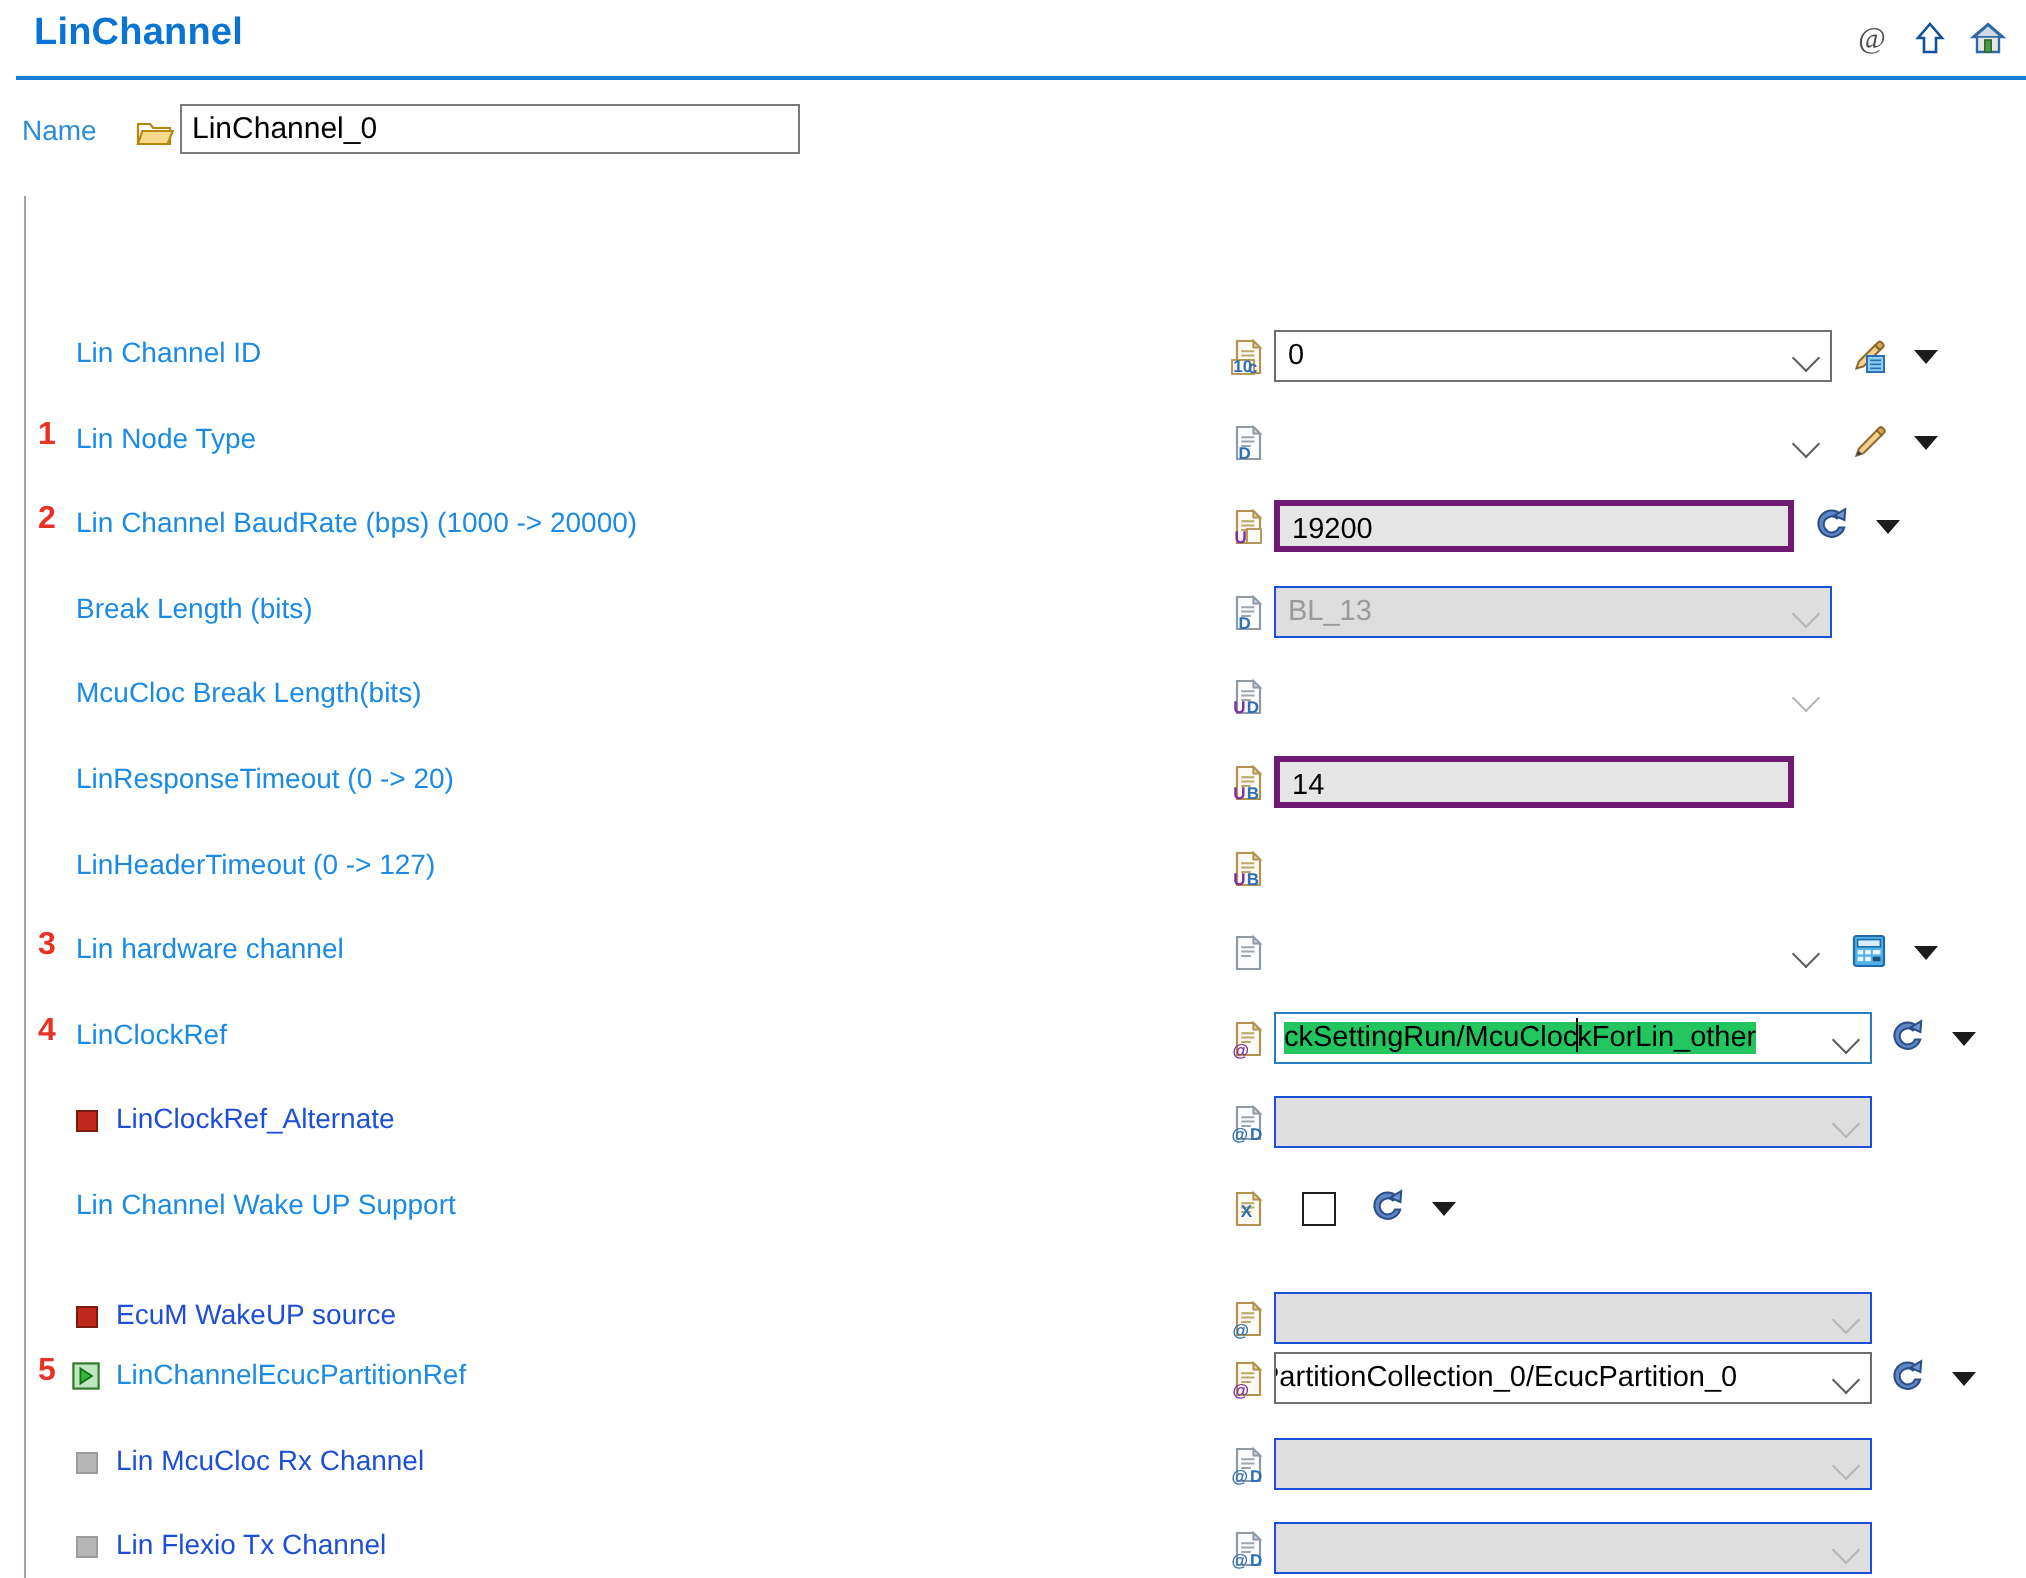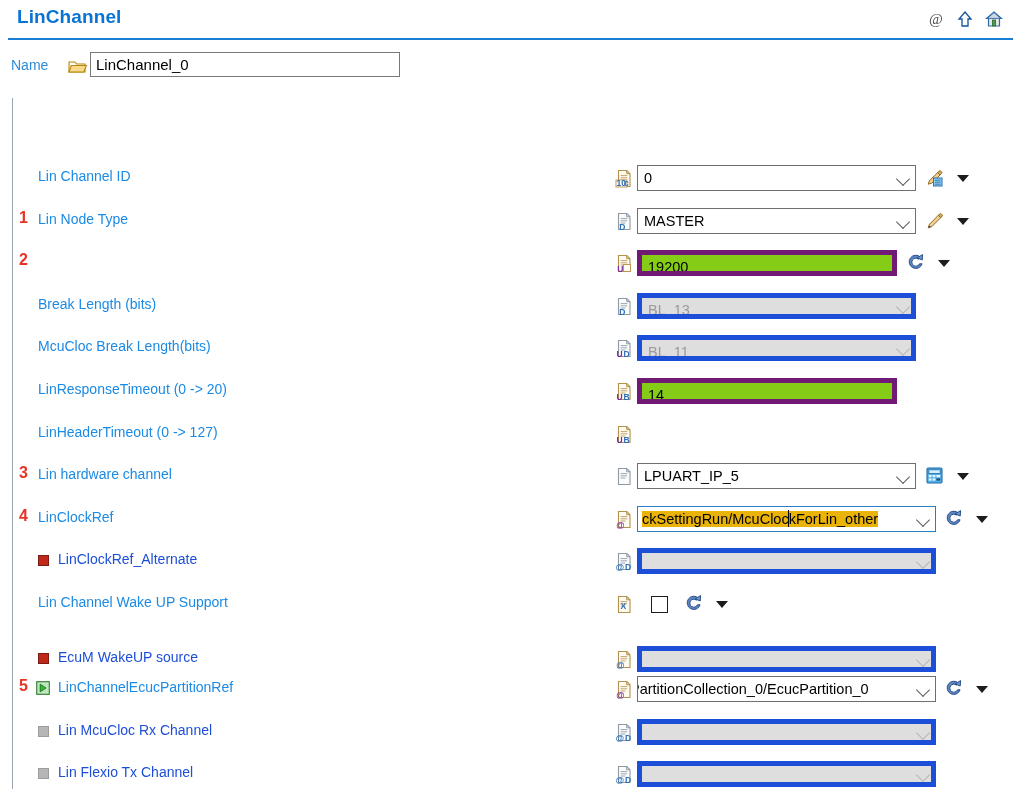--- a/index.html
+++ b/index.html
@@ -79,33 +79,33 @@
   
   .tico { position:absolute; left:615px; top:8px; width:19px; height:20px; }
 
   
   .fld {
     position:absolute; box-sizing:border-box; height:26px; top:4px;
     font-family:"Liberation Sans",sans-serif; font-size:14.5px; color:#000;
     padding:0 6px; line-height:24px; white-space:nowrap; overflow:hidden;
   }
   .fld.combo { border:1px solid #6f6f6f; background:#fff; }
-  .fld.text  { border:5px solid #701a75; background:#84cc16; }
-  .fld.dis   { border:5px solid #1d4ed8; background:#dedede; color:#9a9a9a; }
+  .fld.text  { border:3px solid #701a75; background:#e5e5e5; }
+  .fld.dis   { border:1px solid #1d4ed8; background:#dedede; color:#9a9a9a; }
   .fld.focus { border:1px solid #2a7ec0; background:#fff; padding:0 4px; }
 
   .caret-wrap { position:absolute; top:4px; height:26px; width:22px; pointer-events:none; }
   .caret-v {
     position:absolute; right:6px; top:9px; width:9px; height:9px;
     border-left:1.6px solid #5d5d5d; border-bottom:1.6px solid #5d5d5d;
     transform:rotate(-45deg);
   }
   .caret-v.dim { border-color:#b6b6b6; }
 
-  .sel-text { background:#eab308;margin-top:24px; }
+  .sel-text { background:#22c55e;margin-top:24px; }
   .txt-caret {
     display:inline-block; width:1px; height:17px; background:#000;
     vertical-align:-3px; margin:0 -0.5px;
   }
 
   .act { position:absolute; top:7px; width:20px; height:20px; cursor:pointer; }
   .dd-arrow {
     position:absolute; top:14px; width:0; height:0;
     border-left:6px solid transparent; border-right:6px solid transparent;
     border-top:7px solid #1c1c1c; cursor:pointer;
@@ -185,33 +185,33 @@
       </div>
       <div class="row" style="top: 204px;">
         <div class="marker">1</div>
         <div class="lbl lbl-x-normal">Lin Node Type</div>
         <svg viewBox="0 0 19 20" class="tico">
           <path d="M3.5,1.5 h8.2 l3.3,3.3 v12.7 h-11.5 z" fill="#fbfbfb" stroke="#8f9aa5" stroke-width="1.1"></path>
           <path d="M11.7,1.5 v3.3 h3.3 z" fill="#dde3ea" stroke="#8f9aa5" stroke-width="1"></path>
           <path d="M5.6,6.6 h6.6 M5.6,8.8 h6.6 M5.6,11 h4.8" stroke="#9aa6b2" stroke-width="1"></path>
           <text x="4.2" y="17.6" font-size="8.5" font-weight="bold" font-family="Liberation Sans, sans-serif" fill="#2f6fb5">D</text>
         </svg>
-        <div class="fld combo" style="left: 637px; width: 279px;">MASTER</div>
         <div class="caret-wrap" style="left: 892px;">
           <div class="caret-v"></div>
         </div>
         <svg viewBox="0 0 20 20" class="act" style="left: 925px;">
           <path d="M3.2,16.8 l1.2,-3.4 L13.4,4.2 l2.4,2.4 l-9,9 z" fill="#f4cf8e" stroke="#8a6a2c" stroke-width="1"></path>
           <path d="M13.4,4.2 l2.4,2.4 l1.3,-1.3 a1.1,1.1 0 0 0 0,-1.5 l-0.9,-0.9 a1.1,1.1 0 0 0 -1.5,0 z" fill="#d9a957" stroke="#8a6a2c" stroke-width="1"></path>
           <path d="M3.2,16.8 l2.6,-0.9 l-1.4,-1.5 z" fill="#2b3a6b"></path>
         </svg>
         <div class="dd-arrow" style="left: 957px;"></div>
       </div>
       <div class="row" style="top: 246px;">
         <div class="marker">2</div>
+        <div class="lbl lbl-x-normal">Lin Channel BaudRate (bps) (1000 -&gt; 20000)</div>
         <svg viewBox="0 0 19 20" class="tico">
           <path d="M3.5,1.5 h8.2 l3.3,3.3 v12.7 h-11.5 z" fill="#fdfaf2" stroke="#b3914e" stroke-width="1.1"></path>
           <path d="M11.7,1.5 v3.3 h3.3 z" fill="#efe1c0" stroke="#b3914e" stroke-width="1"></path>
           <path d="M5.6,6.6 h6.6 M5.6,8.8 h6.6 M5.6,11 h4.8" stroke="#c0a468" stroke-width="1"></path>
           <text x="2.2" y="17.6" font-size="8.5" font-weight="bold" font-family="Liberation Sans, sans-serif" fill="#7d2fa0">U</text>
           <rect x="8.5" y="10.5" width="7" height="7" fill="#fdfaf2" stroke="#b3914e" stroke-width=".9"></rect>
         </svg>
         <div class="fld text" style="left: 637px; width: 260px;">19200</div>
         <svg viewBox="0 0 20 20" class="act" style="left: 906px;">
           <path d="M14.5,4.2 a6.6,6.6 0 1 0 1.6,6.6 l-2.6,0 a4,4 0 1 1 -1,-4.6 z" fill="#5d87c4" stroke="#2a4e86" stroke-width="1"></path>
@@ -234,21 +234,20 @@
       </div>
       <div class="row" style="top: 331px;">
         <div class="lbl lbl-x-normal">McuCloc Break Length(bits)</div>
         <svg viewBox="0 0 19 20" class="tico">
           <path d="M3.5,1.5 h8.2 l3.3,3.3 v12.7 h-11.5 z" fill="#fbfbfb" stroke="#8f9aa5" stroke-width="1.1"></path>
           <path d="M11.7,1.5 v3.3 h3.3 z" fill="#dde3ea" stroke="#8f9aa5" stroke-width="1"></path>
           <path d="M5.6,6.6 h6.6 M5.6,8.8 h6.6 M5.6,11 h4.8" stroke="#9aa6b2" stroke-width="1"></path>
           <text x="1.6" y="17.6" font-size="8.5" font-weight="bold" font-family="Liberation Sans, sans-serif" fill="#7d2fa0">U</text>
           <text x="8.4" y="17.6" font-size="8.5" font-weight="bold" font-family="Liberation Sans, sans-serif" fill="#2f6fb5">D</text>
         </svg>
-        <div class="fld dis" style="left: 637px; width: 279px;">BL_11</div>
         <div class="caret-wrap" style="left: 892px;">
           <div class="caret-v dim"></div>
         </div>
       </div>
       <div class="row" style="top: 374px;">
         <div class="lbl lbl-x-normal">LinResponseTimeout (0 -&gt; 20)</div>
         <svg viewBox="0 0 19 20" class="tico">
           <path d="M3.5,1.5 h8.2 l3.3,3.3 v12.7 h-11.5 z" fill="#fdfaf2" stroke="#b3914e" stroke-width="1.1"></path>
           <path d="M11.7,1.5 v3.3 h3.3 z" fill="#efe1c0" stroke="#b3914e" stroke-width="1"></path>
           <path d="M5.6,6.6 h6.6 M5.6,8.8 h6.6 M5.6,11 h4.8" stroke="#c0a468" stroke-width="1"></path>
@@ -268,21 +267,20 @@
         </svg>
       </div>
       <div class="row" style="top: 459px;">
         <div class="marker">3</div>
         <div class="lbl lbl-x-normal">Lin hardware channel</div>
         <svg viewBox="0 0 19 20" class="tico">
           <path d="M3.5,1.5 h8.2 l3.3,3.3 v12.7 h-11.5 z" fill="#fbfbfb" stroke="#8f9aa5" stroke-width="1.1"></path>
           <path d="M11.7,1.5 v3.3 h3.3 z" fill="#dde3ea" stroke="#8f9aa5" stroke-width="1"></path>
           <path d="M5.6,6.6 h6.6 M5.6,8.8 h6.6 M5.6,11 h4.8" stroke="#9aa6b2" stroke-width="1"></path>
         </svg>
-        <div class="fld combo" style="left: 637px; width: 279px;">LPUART_IP_5</div>
         <div class="caret-wrap" style="left: 892px;">
           <div class="caret-v"></div>
         </div>
         <svg viewBox="0 0 20 20" class="act" style="left: 925px;">
           <rect x="2" y="2" width="15" height="15" rx="1.2" fill="#53b0e8" stroke="#1f6ba8" stroke-width="1.1"></rect>
           <rect x="3.8" y="3.8" width="11.4" height="3.6" fill="#d6eefb" stroke="#1f6ba8" stroke-width=".8"></rect>
           <rect x="3.8" y="9" width="2.8" height="2.2" fill="#eaf6fd"></rect>
           <rect x="7.6" y="9" width="2.8" height="2.2" fill="#eaf6fd"></rect>
           <rect x="11.4" y="9" width="3.8" height="2.2" fill="#eaf6fd"></rect>
           <rect x="3.8" y="12.4" width="2.8" height="2.2" fill="#eaf6fd"></rect>

